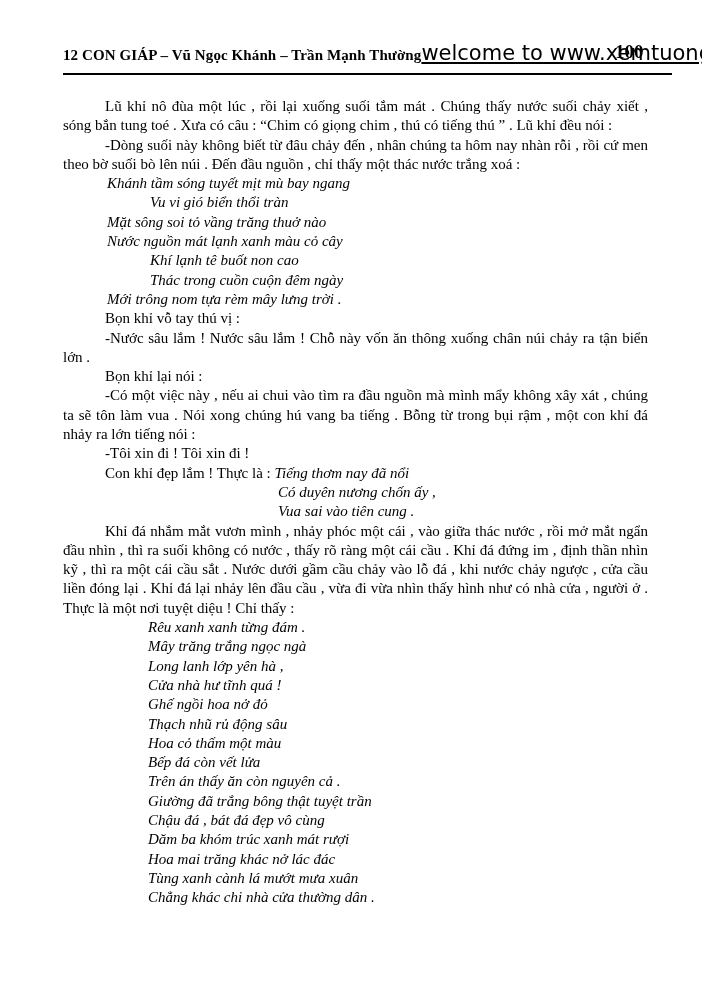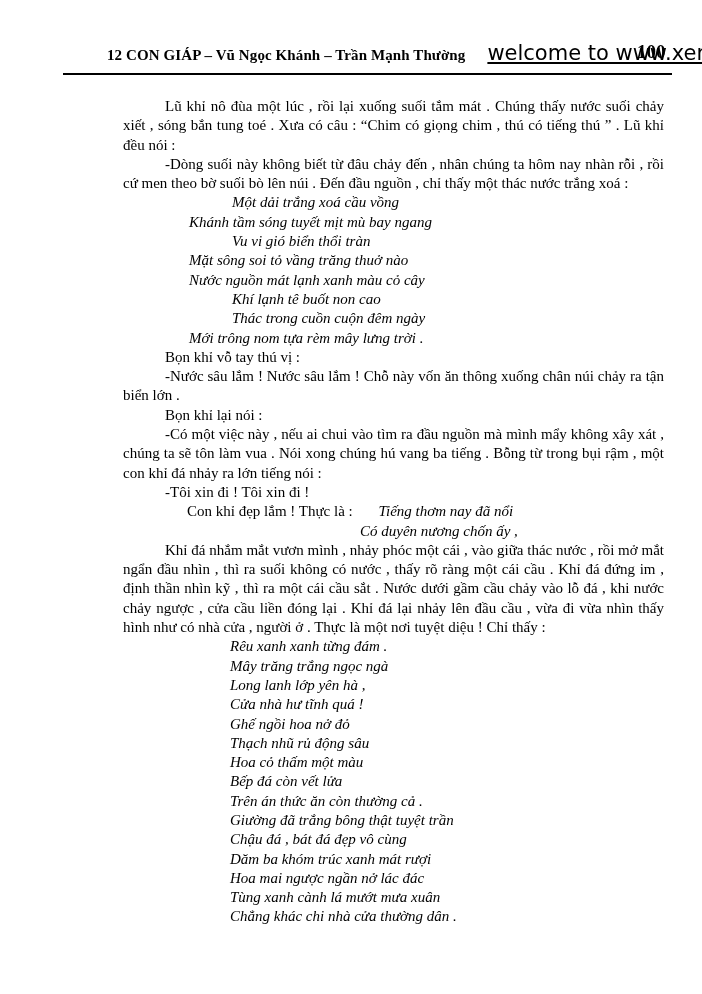--- a/index.html
+++ b/index.html
@@ -1,15 +1,15 @@
 <!DOCTYPE html>
 <html><head>
 <meta charset="utf-8">
 <style>
-  * { box-sizing: border-box; padding-left: 22px; }
+  * { box-sizing: border-box; }
   html, body { margin: 0; padding: 0; background: #ffffff; }
   .page {
     position: relative;
     width: 702px;
     height: 994px;
     background: #ffffff;
     color: #000000;
     font-family: "Liberation Serif", serif;
     overflow: hidden;
   }
@@ -46,21 +46,21 @@
   .rule {
     position: absolute;
     left: 63px;
     top: 73px;
     width: 609px;
     height: 0;
     border-top: 2px solid #000000;
   }
   .content {
     position: absolute;
-    left: 79px;
+    left: 63px;
     top: 97px;
     width: 585px;
     font-size: 15px;
     line-height: 19.3px;
   }
   .para {
     margin: 0;
     text-align: justify;
   }
   .indent { text-indent: 42px; }
@@ -85,56 +85,56 @@
   </div>
   <div class="page-num">100</div>
   <div class="rule"></div>
 
   <div class="content">
 
     <p class="para indent">Lũ khỉ nô đùa một lúc , rồi lại xuống suối tắm mát . Chúng thấy nước suối chảy xiết , sóng bắn tung toé . Xưa có câu : “Chim có giọng chim , thú có tiếng thú ” . Lũ khỉ đều nói :</p>
     <p class="para indent">-Dòng suối này không biết từ đâu chảy đến , nhân chúng ta hôm nay nhàn rỗi , rồi cứ men theo bờ suối bò lên núi . Đến đầu nguồn , chỉ thấy một thác nước trắng xoá :</p>
 
     <div>
-      <div class="poem-line p1-deep">Một dải trắng xoá cầu vồng</div>
       <div class="poem-line p1-shallow">Khánh tầm sóng tuyết mịt mù bay ngang</div>
       <div class="poem-line p1-deep">Vu vi gió biển thổi tràn</div>
       <div class="poem-line p1-shallow">Mặt sông soi tỏ vầng trăng thuở nào</div>
       <div class="poem-line p1-shallow">Nước nguồn mát lạnh xanh màu cỏ cây</div>
       <div class="poem-line p1-deep">Khí lạnh tê buốt non cao</div>
       <div class="poem-line p1-deep">Thác trong cuồn cuộn đêm ngày</div>
       <div class="poem-line p1-shallow">Mới trông nom tựa rèm mây lưng trời .</div>
     </div>
 
     <p class="para indent">Bọn khỉ vỗ tay thú vị :</p>
     <p class="para indent">-Nước sâu lắm ! Nước sâu lắm ! Chỗ này vốn ăn thông xuống chân núi chảy ra tận biển lớn .</p>
     <p class="para indent">Bọn khỉ lại nói :</p>
     <p class="para indent">-Có một việc này , nếu ai chui vào tìm ra đầu nguồn mà mình mẩy không xây xát , chúng ta sẽ tôn làm vua . Nói xong chúng hú vang ba tiếng . Bỗng từ trong bụi rậm , một con khỉ đá nhảy ra lớn tiếng nói :</p>
     <p class="para indent">-Tôi xin đi ! Tôi xin đi !</p>
 
     <p class="para indent"><span>Con khỉ đẹp lắm ! Thực là : </span><span class="inline-poem">Tiếng thơm nay đã nổi</span></p>
 
     <div>
       <div class="poem-line p2">Có duyên nương chốn ấy ,</div>
+      <div class="poem-line p2">Vua sai vào tiên cung .</div>
     </div>
 
     <p class="para indent">Khỉ đá nhắm mắt vươn mình , nhảy phóc một cái , vào giữa thác nước , rồi mở mắt ngẩn đầu nhìn , thì ra suối không có nước , thấy rõ ràng một cái cầu . Khỉ đá đứng im , định thần nhìn kỹ , thì ra một cái cầu sắt . Nước dưới gầm cầu chảy vào lỗ đá , khi nước chảy ngược , cửa cầu liền đóng lại . Khỉ đá lại nhảy lên đầu cầu , vừa đi vừa nhìn thấy hình như có nhà cửa , người ở . Thực là một nơi tuyệt diệu ! Chỉ thấy :</p>
 
     <div>
       <div class="poem-line p3">Rêu xanh xanh từng đám .</div>
       <div class="poem-line p3">Mây trăng trắng ngọc ngà</div>
       <div class="poem-line p3">Long lanh lớp yên hà ,</div>
       <div class="poem-line p3">Cửa nhà hư tĩnh quá !</div>
       <div class="poem-line p3">Ghế ngồi hoa nở đỏ</div>
       <div class="poem-line p3">Thạch nhũ rủ động sâu</div>
       <div class="poem-line p3">Hoa cỏ thấm một màu</div>
       <div class="poem-line p3">Bếp đá còn vết lửa</div>
-      <div class="poem-line p3">Trên án thức ăn còn thường cả .</div>
+      <div class="poem-line p3">Trên án thấy ăn còn nguyên cả .</div>
       <div class="poem-line p3">Giường đã trắng bông thật tuyệt trần</div>
       <div class="poem-line p3">Chậu đá , bát đá đẹp vô cùng</div>
       <div class="poem-line p3">Dăm ba khóm trúc xanh mát rượi</div>
-      <div class="poem-line p3">Hoa mai ngược ngần nở lác đác</div>
+      <div class="poem-line p3">Hoa mai trăng khác nở lác đác</div>
       <div class="poem-line p3">Tùng xanh cành lá mướt mưa xuân</div>
       <div class="poem-line p3">Chẳng khác chi nhà cửa thường dân .</div>
     </div>
 
   </div>
 </div>
 
 </body></html>

